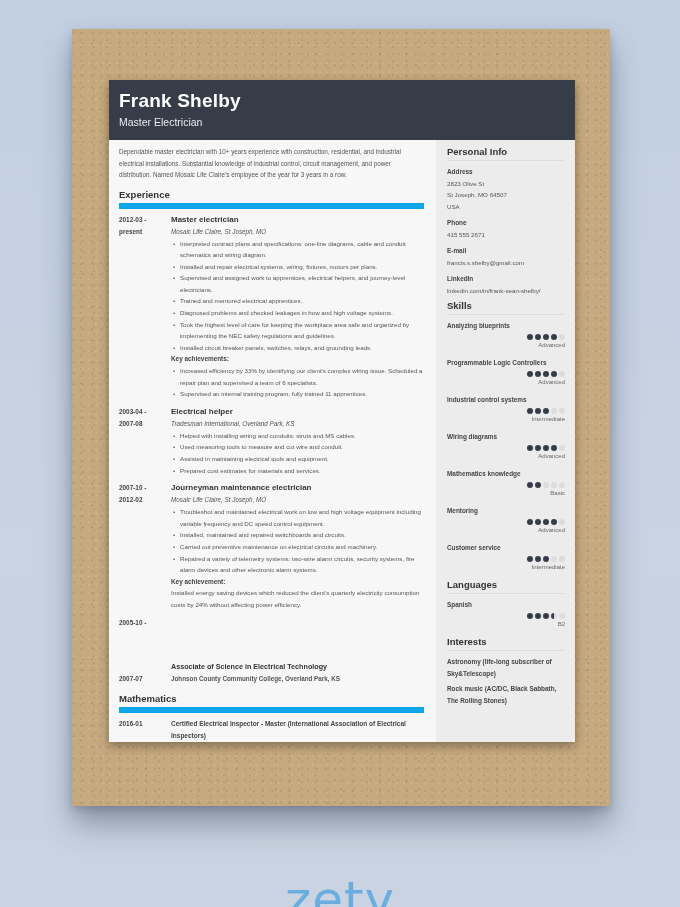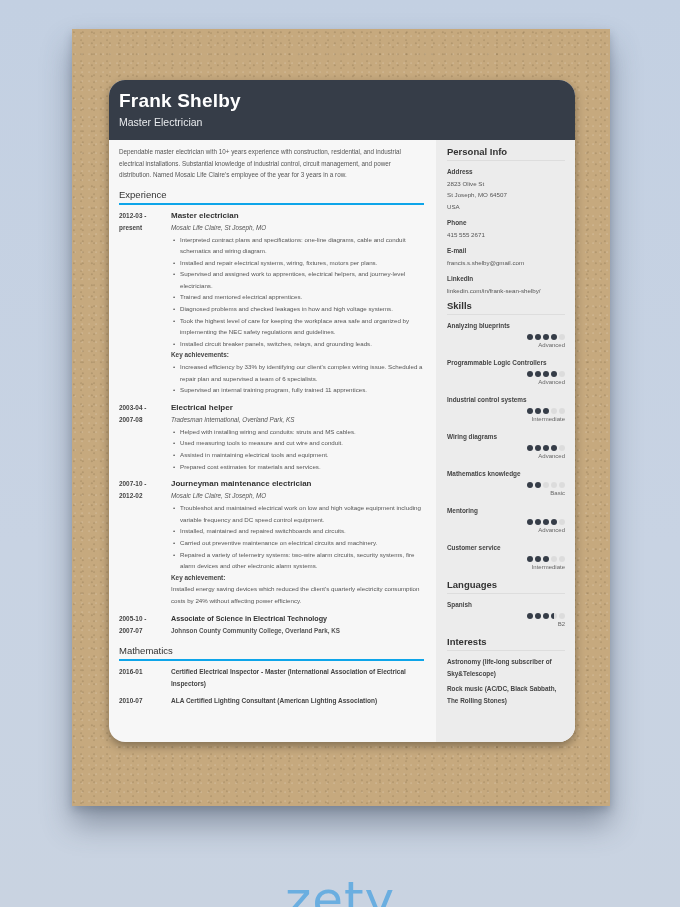--- a/index.html
+++ b/index.html
@@ -17,45 +17,44 @@
       radial-gradient(circle at 70% 60%, rgba(90,70,40,0.15) 0.6px, transparent 1.4px),
       radial-gradient(circle at 45% 80%, rgba(255,255,255,0.12) 0.6px, transparent 1.4px);
     background-size: 9px 11px, 13px 7px, 7px 9px;
     box-shadow: 0 18px 28px rgba(60,70,90,0.45), 0 4px 8px rgba(60,70,90,0.25);
   }
   .paper {
     position:absolute; left:109px; top:80px; width:466px; height:662px;
     background:#f7f7f7;
     box-shadow: 0 4px 10px rgba(0,0,0,0.35);
     overflow:hidden;
-    border-radius:16px;
   }
   .header {
     position:absolute; left:0; top:0; width:466px; height:60px;
     background:#363d48; color:#fff; padding:10px 0 0 10px;
   }
   .header .name { font-size:19px; font-weight:bold; letter-spacing:0.2px; }
   .header .title { font-size:10.5px; margin-top:4px; color:#e9ebee; }
   .main { position:absolute; left:0; top:60px; width:327px; height:602px; padding:6px 12px 0 10px; }
   .side { position:absolute; left:327px; top:60px; width:139px; height:770px; background:#ececec; padding:6px 10px 0 11px; }
   .summary { font-size:6.3px; line-height:11.5px; color:#555; }
-  .sec-title { font-size:9.5px; font-weight:normal; color:#333; border-bottom:2px solid #0ea5e9; padding-bottom:3px; margin-top:8px; margin-bottom:5px; }
+  .sec-title { font-size:9.5px; font-weight:bold; color:#333; border-bottom:6px solid #0ea5e9; padding-bottom:3px; margin-top:8px; margin-bottom:5px; }
   .job { display:flex; margin-bottom:6px; }
   .dates { width:52px; flex:none; font-size:6.4px; font-weight:bold; color:#444; line-height:12px; }
   .job-body { flex:1; }
   .job-title { font-size:8px; font-weight:bold; color:#333; line-height:12px; }
   .company { font-size:6.3px; font-style:italic; color:#555; line-height:12px; }
   ul.bullets { list-style:none; }
   ul.bullets li { font-size:6.2px; color:#555; line-height:11.6px; padding-left:9px; position:relative; }
   ul.bullets li::before { content:"•"; position:absolute; left:2px; top:0; }
   .key { font-size:6.4px; font-weight:bold; color:#444; line-height:11.6px; }
   .plain { font-size:6.2px; color:#555; line-height:11.6px; }
   .edu-row { display:flex; line-height:12px; }
   .edu-row .d { width:52px; flex:none; font-size:6.4px; font-weight:bold; color:#444; }
-  .edu-degree { font-size:7.2px; font-weight:bold; color:#333; }
+  .edu-degree { font-size:7.2px; font-weight:bold; color:#333;margin-top:44px; }
   .edu-school { font-size:6.3px; font-weight:bold; color:#555; }
   .cert-row { display:flex; margin-bottom:5px; line-height:12px; }
   .cert-row .d { width:52px; flex:none; font-size:6.4px; font-weight:bold; color:#444; }
   .cert-name { font-size:6.5px; font-weight:bold; color:#444; }
   .s-title { font-size:9.5px; font-weight:bold; color:#333; border-bottom:1px solid #ddd; padding-bottom:3px; margin-bottom:5px; margin-top:4px; }
   .s-title.first { margin-top:0; }
   .label { font-size:6.4px; font-weight:bold; color:#444; line-height:11.5px; margin-top:2px; }
   .val { font-size:6.2px; color:#555; line-height:11.5px; }
   .skill { margin-bottom:6px; }
   .skill-name { font-size:6.4px; font-weight:bold; color:#444; line-height:11px; }

